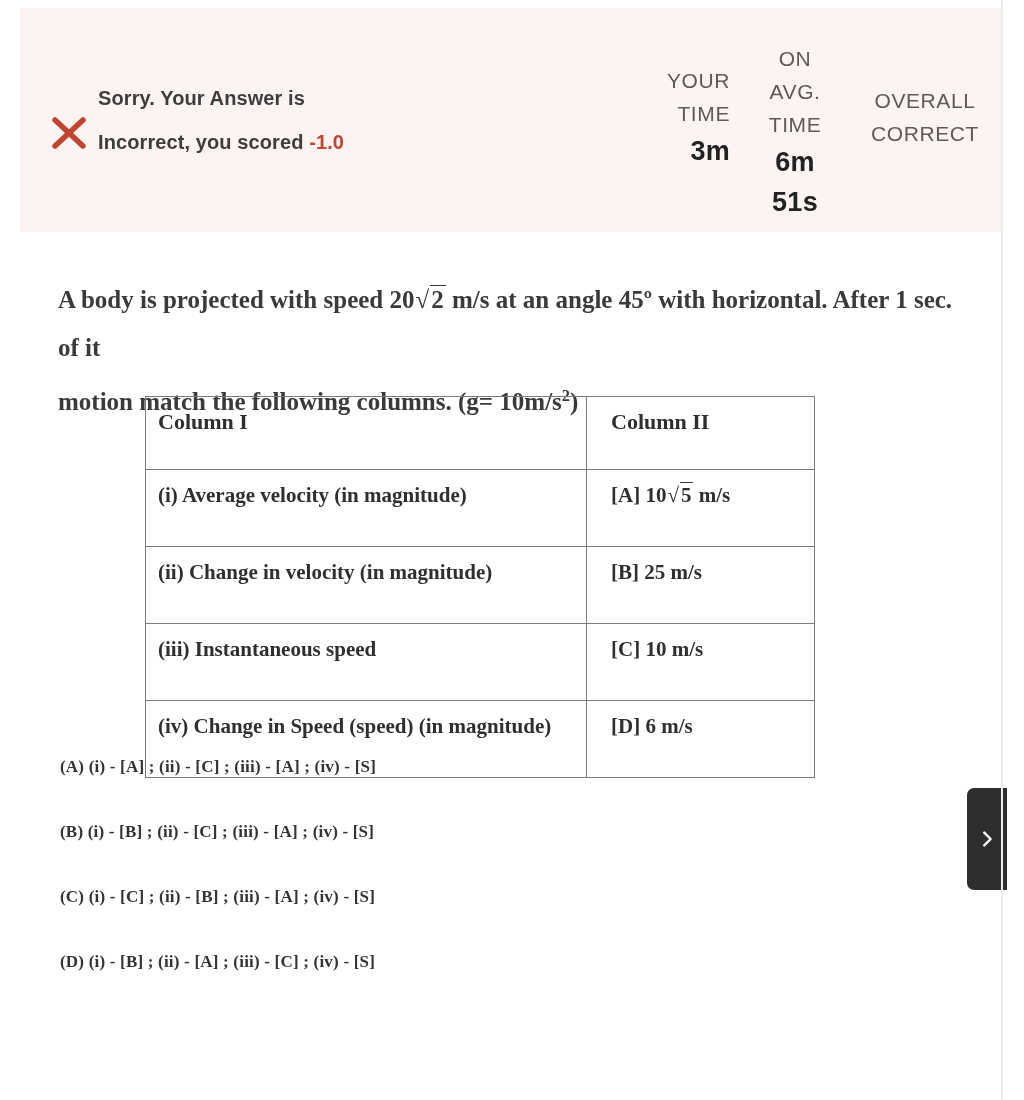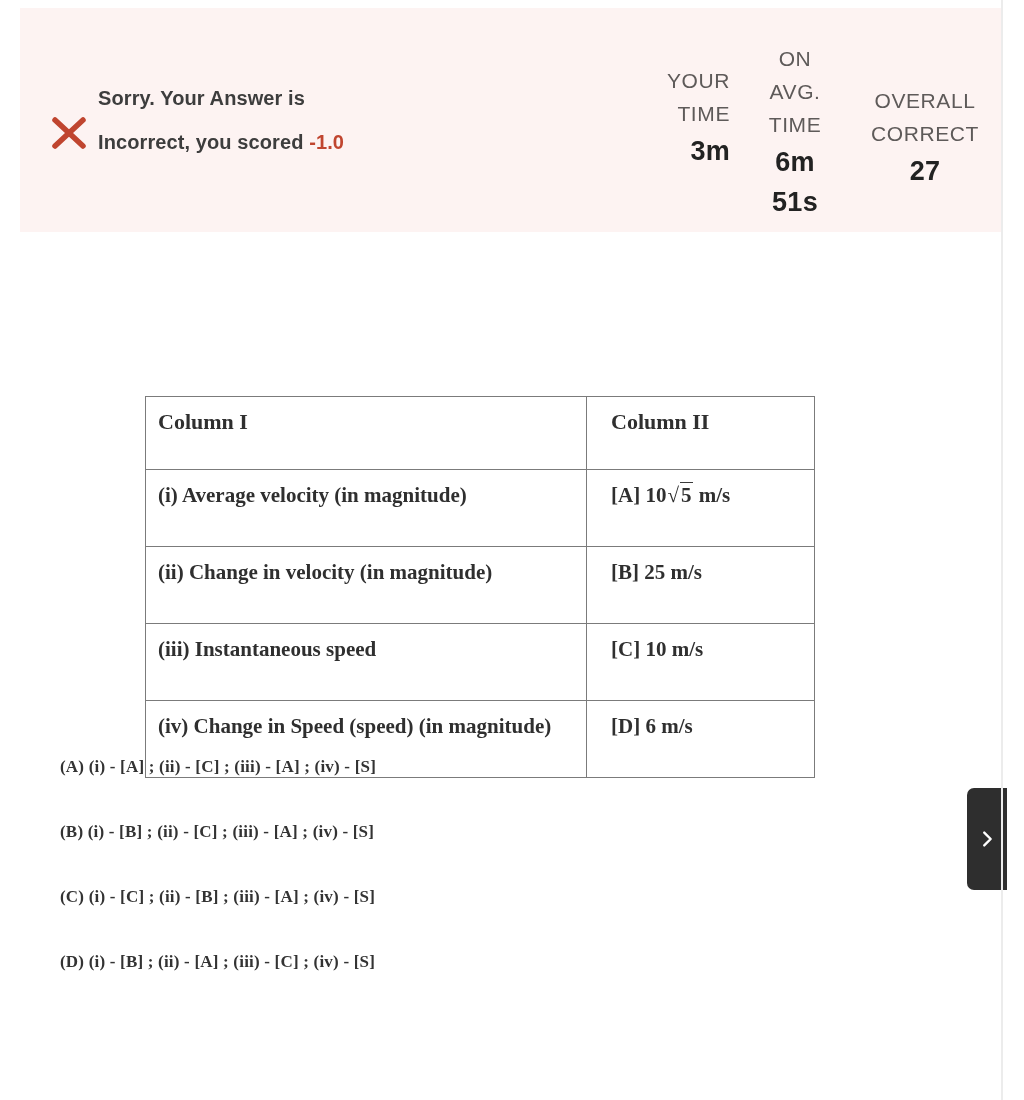--- a/index.html
+++ b/index.html
@@ -229,26 +229,32 @@
         <div class="stat-label">ON</div>
         <div class="stat-label">AVG.</div>
         <div class="stat-label">TIME</div>
         <div class="stat-value">6m</div>
         <div class="stat-value">51s</div>
       </div>
 
       <div class="stat-col overall">
         <div class="stat-label">OVERALL</div>
         <div class="stat-label">CORRECT</div>
-        <div class="stat-value">27</div>
       </div>
 
     </div>
   </div>
 
+  <div class="question-body">
+    <div class="question-text">
+      <span>A body is projected with speed 20</span><span class="sqrt">√<span class="radicand">2</span></span>
+      <span>m/s at an angle 45º with horizontal. After 1 sec. of it</span><br>
+      <span>motion match the following columns. (g= 10m/s</span><sup class="sup-small">2</sup><span>)</span>
+    </div>
+  </div>
 
   <div class="match-table-wrap">
     <table class="match-table">
       <tbody>
         <tr class="head">
           <td class="col-1">Column I</td>
           <td class="col-2">Column II</td>
         </tr>
 
         <tr>

